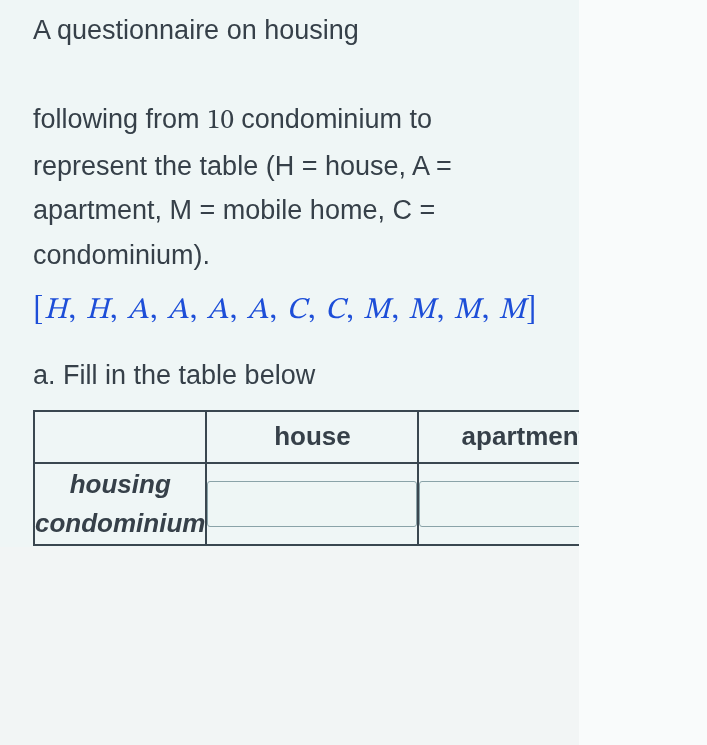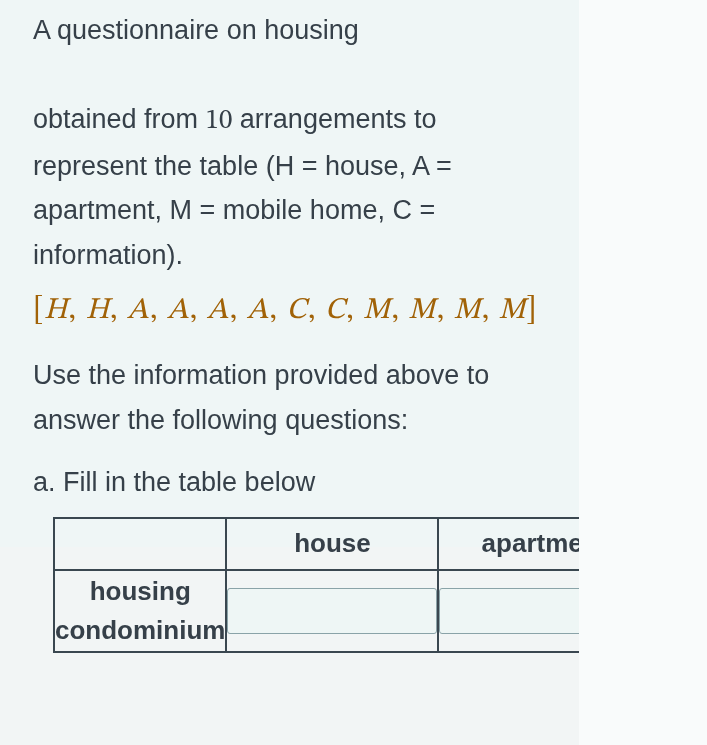--- a/index.html
+++ b/index.html
@@ -34,57 +34,56 @@
     color: #364049;
   }
   .num {
     font-family: "Cambria Math", "STIX Two Math", "Times New Roman", serif;
     font-size: 27px;
   }
   .dataset {
     font-family: "Cambria Math", "STIX Two Math", "Times New Roman", serif;
     font-style: italic;
     font-size: 30px;
-    color: #a16207;
+    color: #1d4ed8;
     margin: 14px 0 24px 0;
     letter-spacing: 0.3px;
     white-space: nowrap;
   }
   .dataset .bracket {
     font-style: normal;
   }
   .dataset .comma {
     font-style: normal;
     margin: 0 2px 0 1px;
   }
   .question-intro {
     margin-top: 18px;
   }
   .part-a {
     margin-top: 18px;
   }
   table.grid {
     border-collapse: collapse;
     margin-top: 4px;
-    margin-left: 20px;
   }
   table.grid td, table.grid th {
     border: 2px solid #3a4750;
     text-align: center;
     vertical-align: middle;
     font-size: 26px;
     font-weight: 700;
     color: #364049;
     padding: 0;
   }
   .hdr-blank { width: 195px; height: 50px; }
   .hdr-house { width: 225px; height: 50px; }
   .hdr-apt   { width: 225px; height: 50px; }
   .hdr-cut   { width: 28px; border-right: none !important; }
-  .row-label { width: 195px; height: 80px; line-height: 1.5; }
+  .row-label { width: 195px; height: 80px; line-height: 1.5; font-style: italic; }
   .row-label2 { width: 195px; height: 56px; }
   .cell-input { width: 225px; }
   .cell-cut { width: 28px; border-right: none !important; }
   .inpwrap {
     display: flex;
     align-items: center;
     justify-content: center;
     height: 100%;
   }
   input.ans {
@@ -118,34 +117,30 @@
   }
 </style>
 </head>
 <body>
 
 <div class="content">
 
   <p class="para">
     <span>A questionnaire on housing</span><br>
     <br>
-    <span>obtained from </span><span class="num">10</span><span> arrangements to</span><br>
+    <span>following from </span><span class="num">10</span><span> condominium to</span><br>
     <span>represent the table (H = house, A =</span><br>
     <span>apartment, M = mobile home, C =</span><br>
-    <span>information).</span>
+    <span>condominium).</span>
   </p>
 
   <div class="dataset">
     <span class="bracket">[</span><span id="dataset-values"><span>H</span><span class="comma">,</span> <span>H</span><span class="comma">,</span> <span>A</span><span class="comma">,</span> <span>A</span><span class="comma">,</span> <span>A</span><span class="comma">,</span> <span>A</span><span class="comma">,</span> <span>C</span><span class="comma">,</span> <span>C</span><span class="comma">,</span> <span>M</span><span class="comma">,</span> <span>M</span><span class="comma">,</span> <span>M</span><span class="comma">,</span> <span>M</span></span><span class="bracket">]</span>
   </div>
 
-  <p class="para question-intro">
-    <span>Use the information provided above to</span><br>
-    <span>answer the following questions:</span>
-  </p>
 
   <p class="para part-a">a. Fill in the table below</p>
 
   <table class="grid">
     <tbody>
         <tr>
       <th class="hdr-blank"></th>
       <th class="hdr-house">house</th>
       <th class="hdr-apt">apartment</th>
       <th class="hdr-cut"><span class="hdr-cut-letter">r</span></th>

